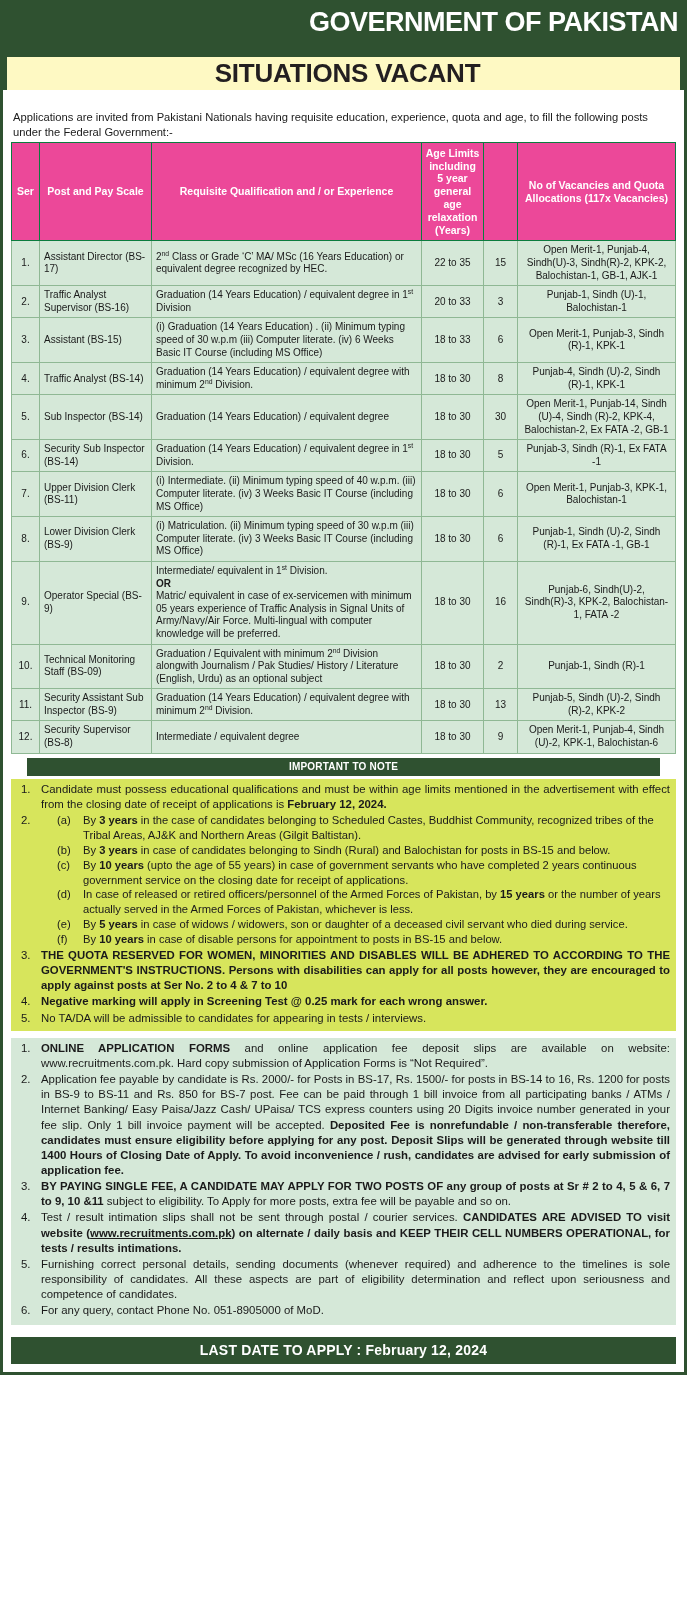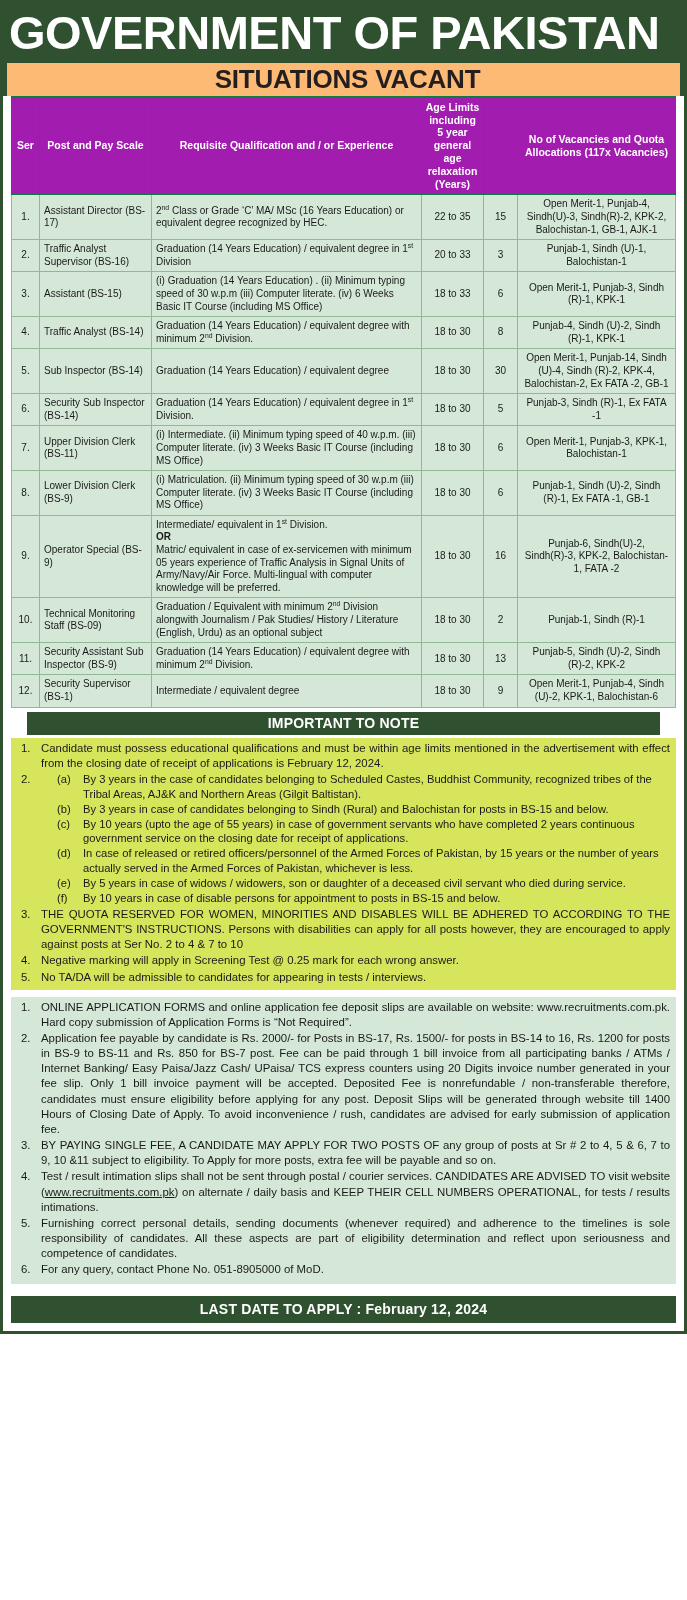--- a/index.html
+++ b/index.html
@@ -16,31 +16,31 @@
     width: 687px;
     background: #ffffff;
     border: 3px solid #2f5130;
     padding: 0;
   }
 
   
   .masthead { background: #2f5130; padding: 3px 0 0 0; }
   .title-main {
     color: #ffffff;
-    font-size: 47px;
-    font-weight: bold;
-    text-align: left;
+    font-size: 27px;
+    font-weight: bold;
+    text-align: right;
     letter-spacing: -0.5px;
     line-height: 1.08;
     padding: 2px 6px 4px 6px;
     white-space: nowrap;
   }
   .title-sub-wrap {
-    background: #fdba74;
-    margin: 0 4px;
+    background: #fef9c3;
+    margin: 16px 4px;
     padding: 2px 0 3px 8px;
   }
   .title-sub {
     color: #231f20;
     font-size: 26px;
     font-weight: bold;
     text-align: center;
     line-height: 1.08;
     letter-spacing: -0.2px;
   }
@@ -66,21 +66,21 @@
 
   
   .table-wrap { padding: 0 8px 4px 8px; background: #ffffff; }
   table.posts {
     width: 100%;
     border-collapse: collapse;
     table-layout: fixed;
     border: 1px solid #2f8a4f;
   }
   table.posts th {
-    background: #a21caf;
+    background: #ec4899;
     color: #ffffff;
     font-size: 10.5px;
     font-weight: bold;
     text-align: center;
     vertical-align: middle;
     border: 1px solid #0b7c3e;
     padding: 4px 3px;
     line-height: 1.22;
   }
   table.posts td {
@@ -101,21 +101,21 @@
   .col-post { width: 112px; }
   .col-age { width: 62px; }
   .col-num { width: 34px; }
   .col-quota { width: 158px; }
   .or-line { font-weight: bold; display: block; }
 
   
   .bar {
     background: #2f5130;
     color: #ffffff;
-    font-size: 14px;
+    font-size: 10px;
     font-weight: bold;
     text-align: center;
     padding: 3px 0 4px 0;
     letter-spacing: 0.2px;
     margin: 0 24px;
   }
   .bar.footer-bar {
     margin: 8px;
     font-size: 14px;
     padding: 5px 0 6px 0;
@@ -154,36 +154,37 @@
     text-align: left;
   }
   ol.alpha > li > .mk {
     position: absolute;
     left: 2px;
     top: 0;
     width: 24px;
     text-align: left;
   }
   ol.alpha { margin-top: 0px; margin-left: 14px; }
-  .b { font-weight: normal; }
+  .b { font-weight: bold; }
   .u { text-decoration: underline; }
   sup { font-size: 0.68em; vertical-align: super; line-height: 0; }
 </style>
 </head>
 <body>
 
 <div class="ad">
 
   <div class="masthead">
     <div class="title-main">GOVERNMENT OF PAKISTAN</div>
     <div class="title-sub-wrap">
       <div class="title-sub">SITUATIONS VACANT</div>
     </div>
   </div>
 
+  <div class="intro">Applications are invited from Pakistani Nationals having requisite education, experience, quota and age, to fill the following posts under the Federal Government:-</div>
 
   <div class="table-wrap">
     <table class="posts">
       <colgroup>
         <col class="col-ser">
           <col class="col-post">
           <col>
           <col class="col-age">
           <col class="col-num">
           <col class="col-quota">
@@ -282,21 +283,21 @@
           <tr>
             <td class="c-ser">11.</td>
             <td class="c-post">Security Assistant Sub Inspector (BS-9)</td>
             <td class="c-qual">Graduation (14 Years Education) / equivalent degree with minimum 2<sup>nd</sup> Division.</td>
             <td class="c-age">18 to 30</td>
             <td class="c-num">13</td>
             <td class="c-quota">Punjab-5, Sindh (U)-2, Sindh (R)-2, KPK-2</td>
           </tr>
           <tr>
             <td class="c-ser">12.</td>
-            <td class="c-post">Security Supervisor (BS-1)</td>
+            <td class="c-post">Security Supervisor (BS-8)</td>
             <td class="c-qual">Intermediate / equivalent degree</td>
             <td class="c-age">18 to 30</td>
             <td class="c-num">9</td>
             <td class="c-quota">Open Merit-1, Punjab-4, Sindh (U)-2, KPK-1, Balochistan-6</td>
           </tr>
         </tbody>
     </table>
   </div>
 
   <div class="bar">IMPORTANT TO NOTE</div>

